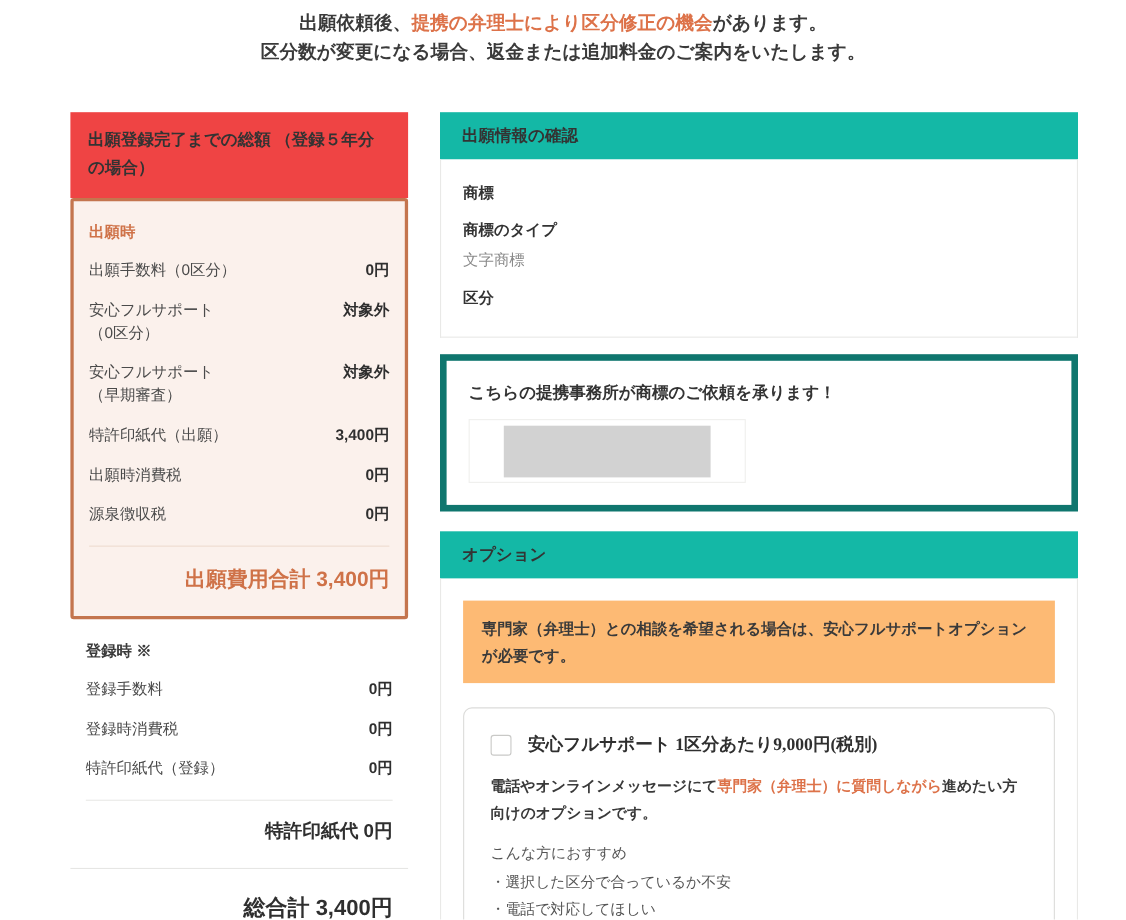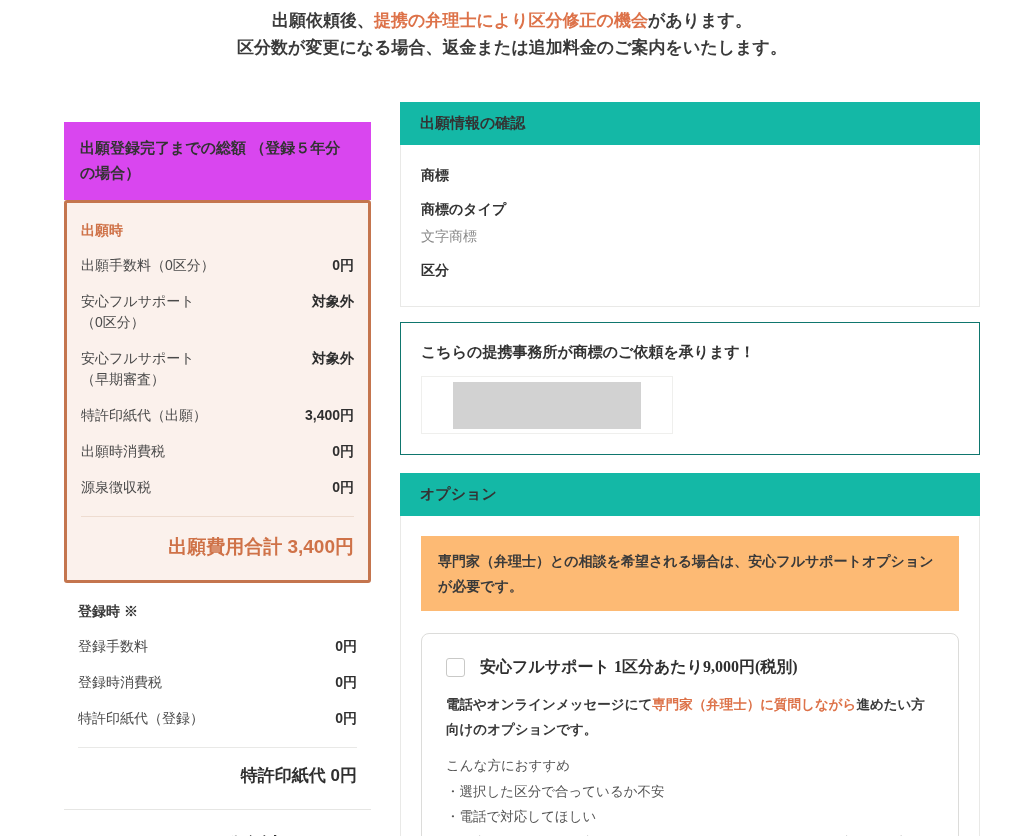--- a/index.html
+++ b/index.html
@@ -26,27 +26,26 @@
   .content {
     display: flex;
     margin: 41px 44px 0 64px;
     gap: 29px;
     align-items: flex-start;
   }
 
   
   .sidebar { width: 307px; flex-shrink: 0; }
   .sidebar-header {
-    background: #d946ef;
+    background: #ef4444;
     padding: 14px 16px;
     font-size: 15px;
     font-weight: bold;
     line-height: 1.65;
     color: #333;
-    margin-top: 20px;
   }
   .app-box {
     border: 3px solid #c4754e;
     border-radius: 3px;
     background: #fbf1ec;
     padding: 19px 14px 20px 14px;
   }
   .section-label { font-size: 14px; font-weight: bold; }
   .app-box .section-label { color: #cf7248; margin-bottom: 4px; }
   .price-row {
@@ -104,21 +103,21 @@
     padding: 22px 20px;
   }
   .field { margin-bottom: 16px; }
   .field-label { font-size: 14px; font-weight: bold; color: #333; }
   .field-value { font-size: 14px; color: #8a8a8a; margin-top: 9px; }
   .field:last-child { margin-bottom: 4px; }
 
   .partner-card {
     margin-top: 15px;
     background: #fff;
-    border: 1px solid #0f766e;
+    border: 6px solid #0f766e;
     padding: 20px;
   }
   .partner-title { font-size: 15px; font-weight: bold; color: #333; }
   .partner-logo-frame {
     margin-top: 14px;
     width: 252px;
     height: 58px;
     border: 1px solid #efefed;
     display: flex;
     align-items: center;

